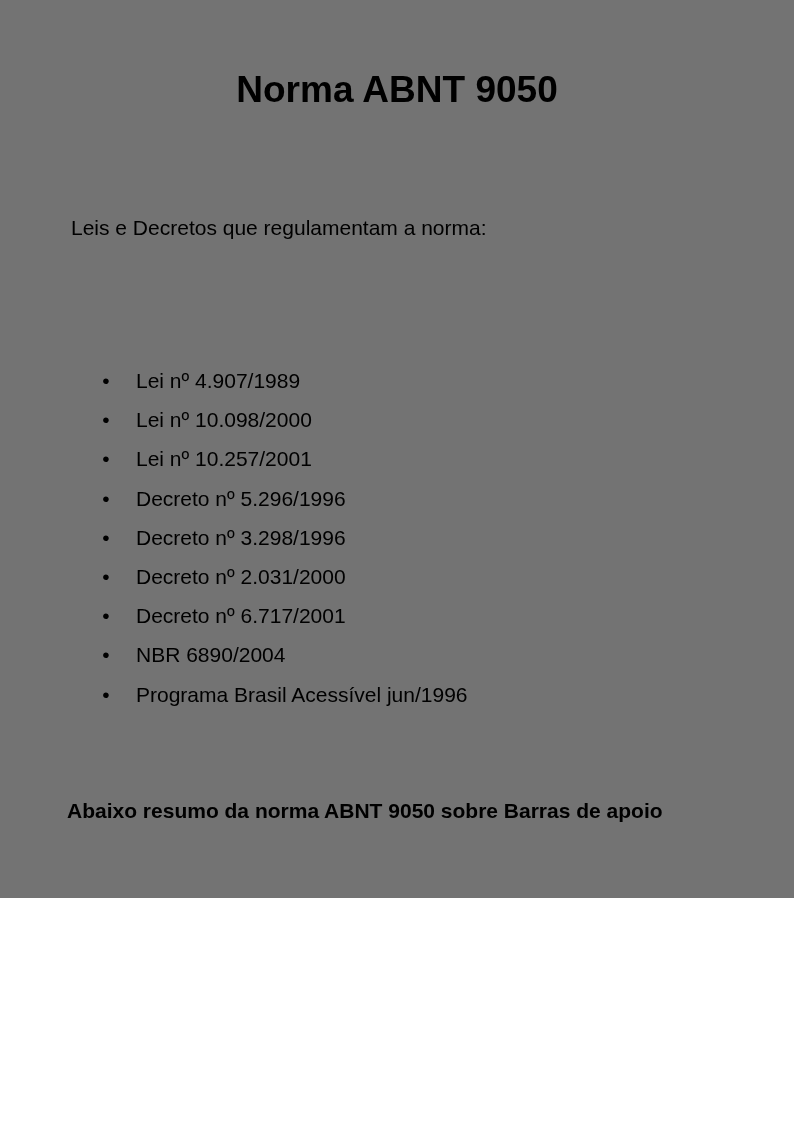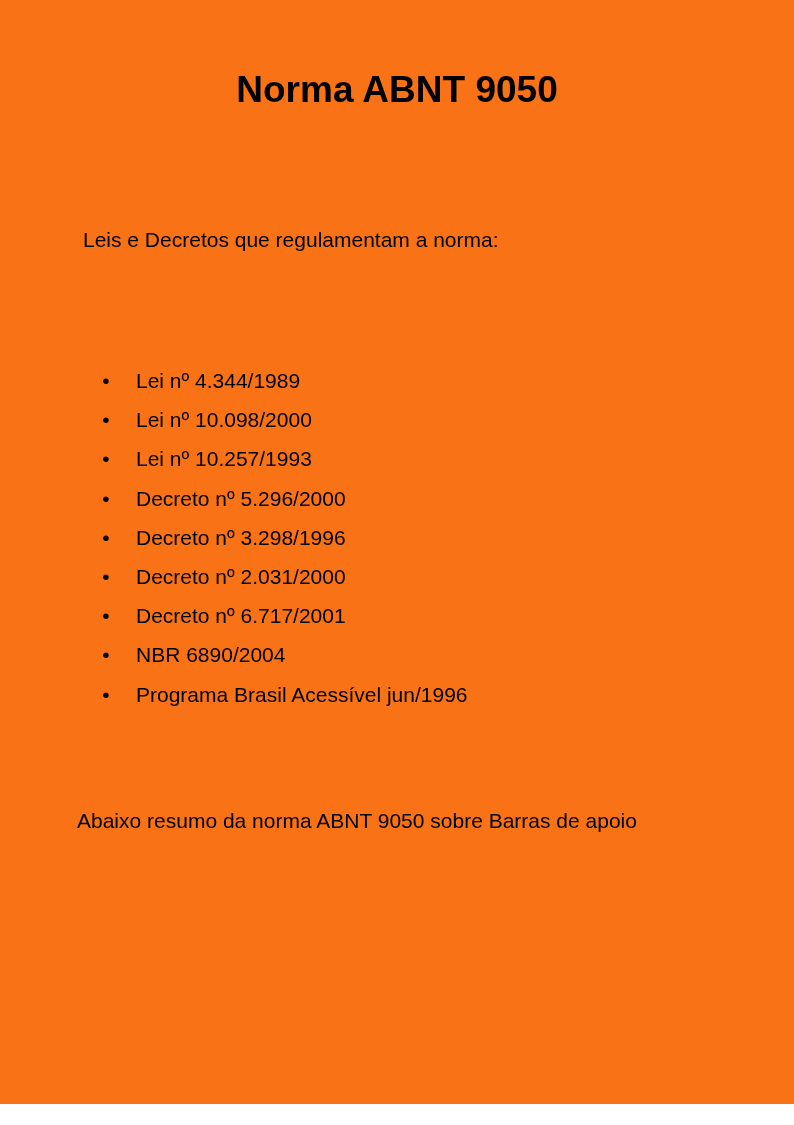--- a/index.html
+++ b/index.html
@@ -12,22 +12,22 @@
       height: 1125px;
       position: relative;
       overflow: hidden;
       font-family: "Liberation Sans", sans-serif;
       color: #000000;
     }
     .page {
       position: absolute;
       left: 0; top: 0;
       width: 794px;
-      height: 1104px;
-      background: #f97316;
+      height: 898px;
+      background: #737373;
     }
     .title {
       position: absolute;
       left: 0;
       width: 794px;
       top: 68px;
       text-align: center;
       font-size: 37px;
       font-weight: bold;
       line-height: 44px;
@@ -75,38 +75,38 @@
       line-height: 26px;
       white-space: nowrap;
     }
   </style>
 </head>
 <body>
 
 <div class="page">
   <h1 class="title" style="margin:0;">Norma ABNT 9050</h1>
 
-  <p class="intro" style="margin:16px;">Leis e Decretos que regulamentam a norma:</p>
+  <p class="intro" style="margin:4px;">Leis e Decretos que regulamentam a norma:</p>
 
   <ul class="law-list">
     <li class="law-item">
       <span class="bullet">•</span>
-      <span class="law-text">Lei nº 4.344/1989</span>
+      <span class="law-text">Lei nº 4.907/1989</span>
     </li>
     <li class="law-item">
       <span class="bullet">•</span>
       <span class="law-text">Lei nº 10.098/2000</span>
     </li>
     <li class="law-item">
       <span class="bullet">•</span>
-      <span class="law-text">Lei nº 10.257/1993</span>
+      <span class="law-text">Lei nº 10.257/2001</span>
     </li>
     <li class="law-item">
       <span class="bullet">•</span>
-      <span class="law-text">Decreto nº 5.296/2000</span>
+      <span class="law-text">Decreto nº 5.296/1996</span>
     </li>
     <li class="law-item">
       <span class="bullet">•</span>
       <span class="law-text">Decreto nº 3.298/1996</span>
     </li>
     <li class="law-item">
       <span class="bullet">•</span>
       <span class="law-text">Decreto nº 2.031/2000</span>
     </li>
     <li class="law-item">
@@ -116,14 +116,14 @@
     <li class="law-item">
       <span class="bullet">•</span>
       <span class="law-text">NBR 6890/2004</span>
     </li>
     <li class="law-item">
       <span class="bullet">•</span>
       <span class="law-text">Programa Brasil Acessível jun/1996</span>
     </li>
   </ul>
 
-  <p class="summary" style="margin:10px;">Abaixo resumo da norma ABNT 9050 sobre Barras de apoio</p>
+  <p class="summary" style="margin:0;font-weight:bold;">Abaixo resumo da norma ABNT 9050 sobre Barras de apoio</p>
 </div>
 
 </body></html>

